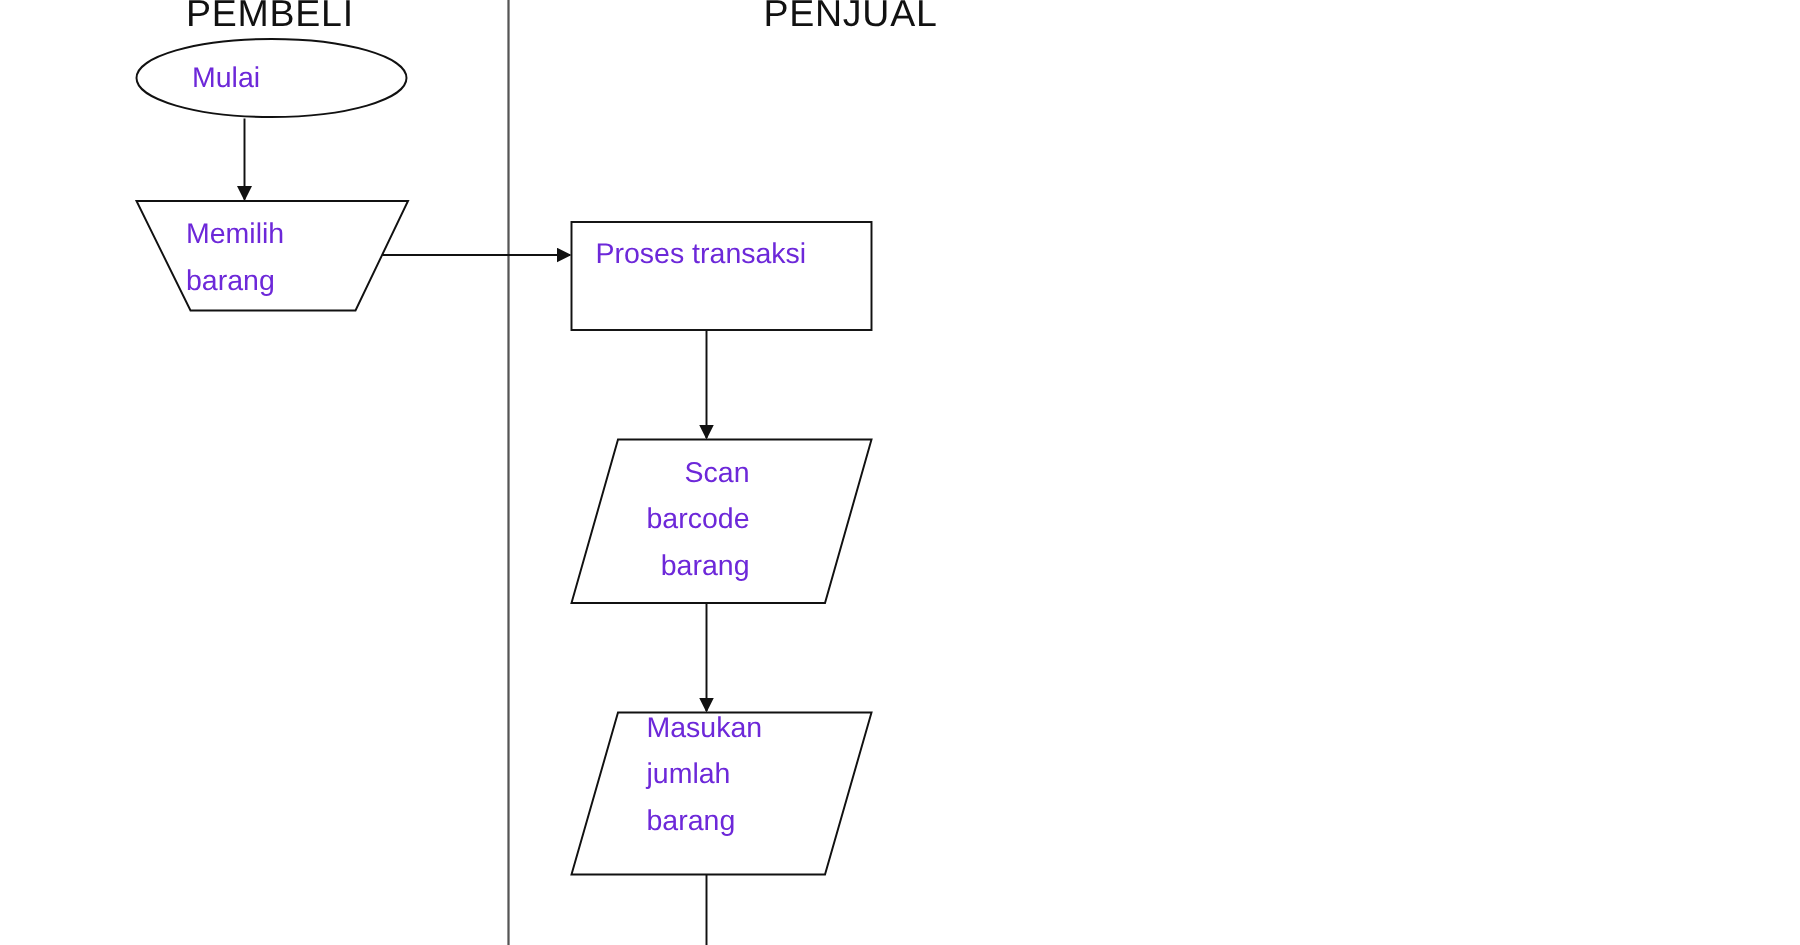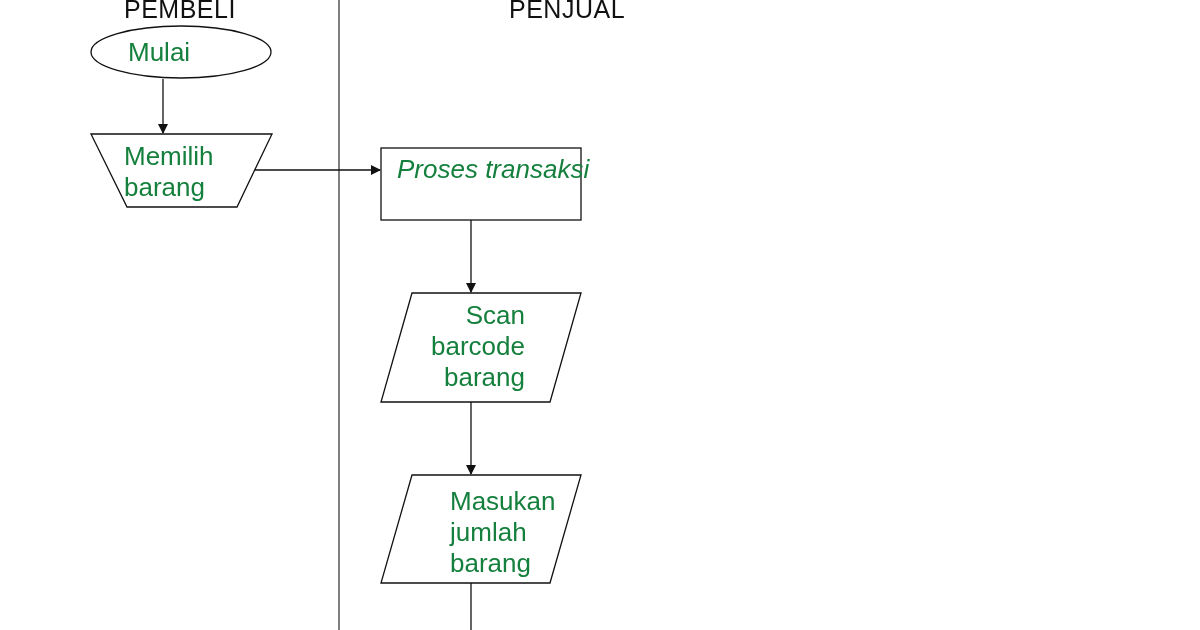--- a/index.html
+++ b/index.html
@@ -9,22 +9,22 @@
       position: absolute;
       font-family: "Liberation Sans", "DejaVu Sans", sans-serif;
       font-size: 25px;
       color: #111;
       letter-spacing: 0.5px;
       line-height: 1;
     }
     .node-text {
       position: absolute;
       font-family: "Liberation Sans", "DejaVu Sans", sans-serif;
-      font-size: 26px;
-      color: #15803d;
+      font-size: 19px;
+      color: #6d28d9;
       line-height: 31px;
       white-space: pre-line;
     }
   </style>
 </head>
 <body>
 
 <svg id="canvas" width="1200" height="630" viewBox="0 0 1200 630" xmlns="http://www.w3.org/2000/svg">
   <defs>
     <marker id="arrowhead" markerWidth="10" markerHeight="10" refX="9" refY="5" orient="auto" markerUnits="userSpaceOnUse">
@@ -54,19 +54,19 @@
 
   <line x1="471" y1="583" x2="471" y2="630" stroke="#111" stroke-width="1.3"></line>
 </svg>
 
 <div class="lane-title" style="left:124px; top:-3px;">PEMBELI</div>
 <div class="lane-title" style="left:509px; top:-3px;">PENJUAL</div>
 
 <div class="node-text" style="left:128px; top:37px;">Mulai</div>
 <div class="node-text" style="left:124px; top:141px;">Memilih
 barang</div>
-<div class="node-text" style="left:397px; top:154px;font-style:italic;">Proses transaksi</div>
+<div class="node-text" style="left:397px; top:154px;">Proses transaksi</div>
 <div class="node-text" style="left:431px; top:300px;text-align:right;">Scan
 barcode
 barang</div>
-<div class="node-text" style="left:431px; top:486px;margin-left:19px;">Masukan
+<div class="node-text" style="left:431px; top:470px;">Masukan
 jumlah
 barang</div>
 
 </body></html>

